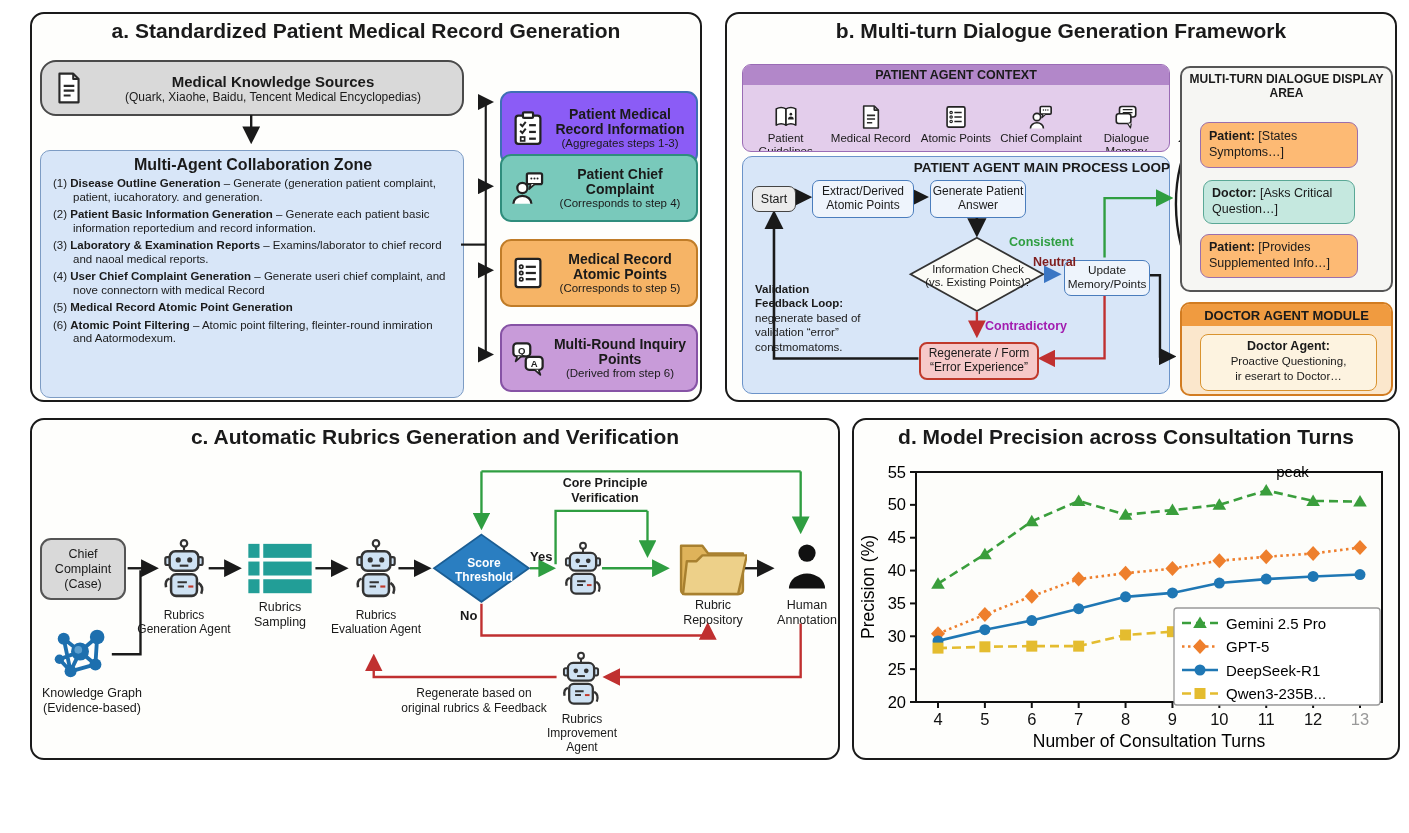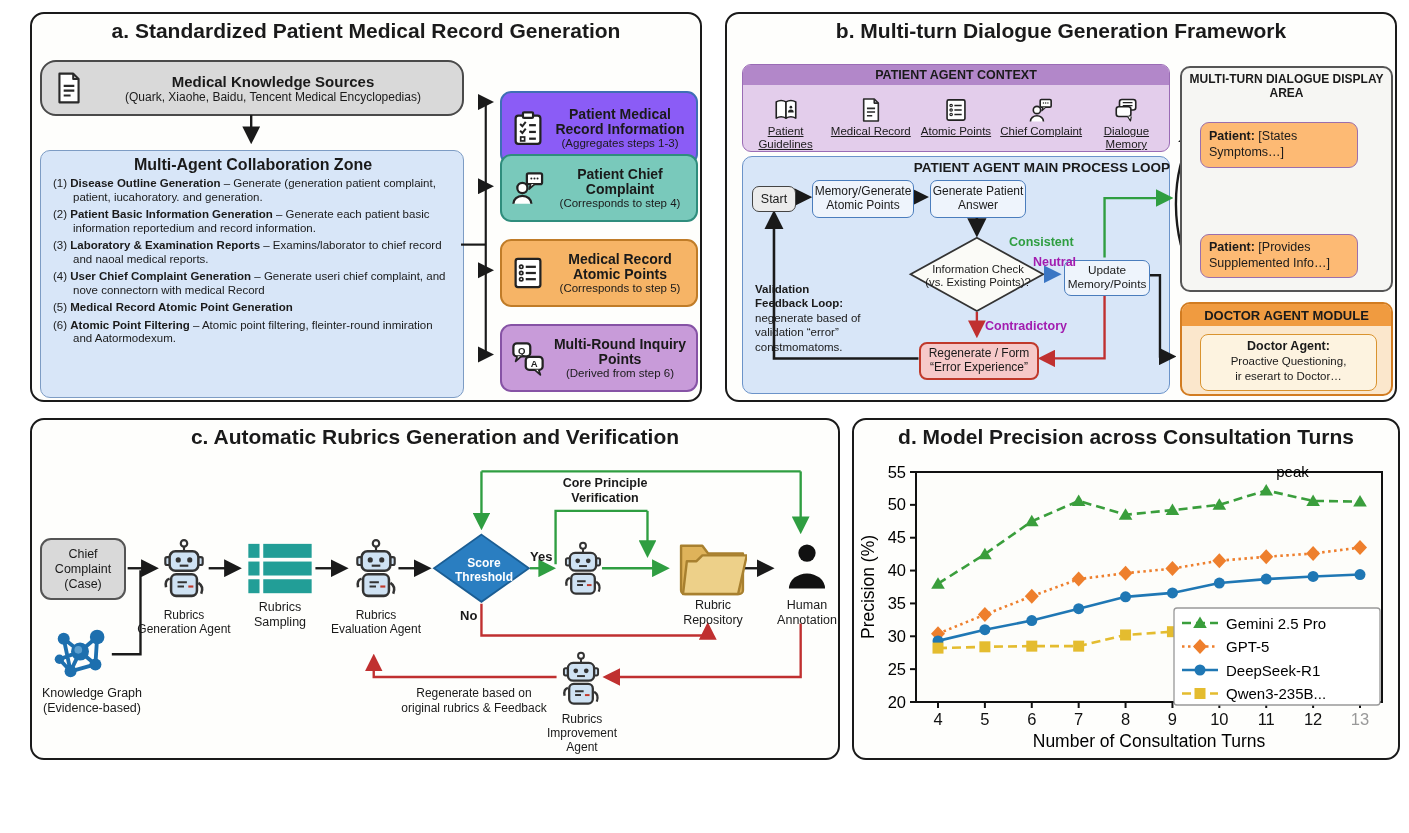--- a/index.html
+++ b/index.html
@@ -29,37 +29,37 @@
   .out-txt{flex:1;text-align:center;}
   .out-title{font-weight:bold;font-size:14px;line-height:1.08;}
   .out-sub{font-size:11.5px;}
   #out1{top:52px;height:74px;background:#8b5cf6;border-color:#3f6fb5;margin-top:25px;}
   #out2{top:140px;height:68px;background:#79c9bb;border-color:#2f8d7d;}
   #out3{top:225px;height:68px;background:#f6b466;border-color:#c07c28;}
   #out4{top:310px;height:68px;background:#c89bd9;border-color:#8653a5;}
   
   .ctx-box{left:15px;top:50px;width:428px;height:88px;background:#e3cdeb;border:1.5px solid #9a6cb5;border-radius:9px;overflow:hidden;}
   .ctx-header{height:20px;background:#b287c9;font-weight:bold;font-size:12.5px;display:flex;align-items:center;justify-content:center;}
-  .ctx-row{display:flex;justify-content:space-around;padding-top:12px;text-decoration:underline;}
+  .ctx-row{display:flex;justify-content:space-around;padding-top:19px;}
   .ctx-item{width:84px;text-align:center;font-size:11.5px;line-height:1.12;}
   .ctx-item .ic{display:block;width:26px;height:26px;margin:0 auto 2px auto;}
   .loop-box{left:15px;top:142px;width:428px;height:238px;background:#d8e6f8;border:1.5px solid #6b93c9;border-radius:10px;}
   .loop-header{left:15px;top:146px;width:428px;text-align:right;font-weight:bold;font-size:13.5px;}
   .node{border-radius:7px;font-size:12px;line-height:1.15;}
   .start{left:25px;top:172px;width:44px;height:26px;background:#ececec;border:1.8px solid #444;font-size:12.5px;}
   .bluebox{background:#eef4fc;border:1.6px solid #4a7dbd;}
   .extract{left:85px;top:166px;width:102px;height:38px;}
   .generate{left:203px;top:166px;width:96px;height:38px;}
   .checktxt{left:191px;top:249px;width:120px;text-align:center;font-size:11.3px;line-height:1.15;}
   .update{left:337px;top:246px;width:86px;height:36px;font-size:11.8px;}
   .regen{left:192px;top:328px;width:120px;height:38px;background:#f6c9c9;border:2px solid #c0392b;border-radius:8px;font-size:12px;}
   .valnote{left:28px;top:268px;width:132px;font-size:11.5px;line-height:1.25;}
   .flowlab{font-weight:bold;font-size:12.5px;}
   .lab-consistent{left:282px;top:221px;color:#2f9e41;}
-  .lab-neutral{left:306px;top:241px;color:#a21caf;}
+  .lab-neutral{left:306px;top:241px;color:#7f1d1d;}
   .lab-contradictory{left:258px;top:305px;color:#a21caf;}
   .disp-box{left:453px;top:52px;width:213px;height:226px;background:#f6f6f3;border:2px solid #555;border-radius:10px;}
   .disp-header{left:453px;top:58px;width:213px;text-align:center;font-weight:bold;font-size:12px;line-height:1.2;}
   .msg{border-radius:9px;font-size:12.5px;line-height:1.25;padding:4px 8px;display:flex;align-items:center;}
   .msg-p{background:#fdba74;border:1.5px solid #9b6fad;}
   .msg-d{background:#c5e8df;border:1.5px solid #5aa896;}
   #msg1{left:473px;top:108px;width:158px;height:46px;}
   #msg2{left:476px;top:166px;width:152px;height:44px;}
   #msg3{left:473px;top:220px;width:158px;height:44px;}
   .doc-box{left:453px;top:288px;width:213px;height:94px;background:#fbe7cc;border:2px solid #d27c21;border-radius:10px;overflow:hidden;}
@@ -254,21 +254,21 @@
     <path d="M380,246 V186 H446" stroke="#2f9e41" stroke-width="2.4" fill="none" marker-end="url(#pb-g)"></path>
     <path d="M251,301 V324" stroke="#c03030" stroke-width="2.4" fill="none" marker-end="url(#pb-r)"></path>
     <path d="M380,282 V348 H316" stroke="#c03030" stroke-width="2.4" fill="none" marker-end="url(#pb-r)"></path>
     <path d="M192,348 H46 V202" stroke="#1a1a1a" stroke-width="2.6" fill="none" marker-end="url(#pb-k)"></path>
     <path d="M423,264 H436 V346 H449" stroke="#1a1a1a" stroke-width="2.4" fill="none" marker-end="url(#pb-k)"></path>
     <path d="M471,266 C446,228 446,156 470,122" stroke="#1a1a1a" stroke-width="2.4" fill="none" marker-end="url(#pb-k)"></path>
     <path d="M633,124 C658,162 658,228 632,262" stroke="#1a1a1a" stroke-width="2.4" fill="none" marker-end="url(#pb-k)"></path>
   </svg>
 
   <div class="abs ctr node start">Start</div>
-  <div class="abs ctr node bluebox extract">Memory/Generate Atomic Points</div>
+  <div class="abs ctr node bluebox extract">Extract/Derived Atomic Points</div>
   <div class="abs ctr node bluebox generate">Generate Patient Answer</div>
   <div class="abs checktxt">
     <div>Information Check</div>
       <div>(vs. Existing Points)?</div>
   </div>
   <div class="abs ctr node bluebox update">Update Memory/Points</div>
   <div class="abs ctr node regen">
     <div style="width:100%;text-align:center;">
         <div>Regenerate / Form</div>
         <div>“Error Experience”</div>
@@ -279,20 +279,23 @@
     <span>negenerate based of validation “error” constmomatoms.</span>
   </div>
   <div class="abs flowlab lab-consistent">Consistent</div>
   <div class="abs flowlab lab-neutral">Neutral</div>
   <div class="abs flowlab lab-contradictory">Contradictory</div>
 
   <div class="abs disp-box"></div>
   <div class="abs disp-header">MULTI-TURN DIALOGUE DISPLAY AREA</div>
   <div class="abs msg msg-p" id="msg1">
       <span><b>Patient:</b><span> [States Symptoms…]</span></span>
+    </div>
+  <div class="abs msg msg-d" id="msg2">
+      <span><b>Doctor:</b><span> [Asks Critical Question…]</span></span>
     </div>
   <div class="abs msg msg-p" id="msg3">
       <span><b>Patient:</b><span> [Provides Supplemented Info…]</span></span>
     </div>
 
   <div class="abs doc-box">
     <div class="doc-header">DOCTOR AGENT MODULE</div>
     <div class="doc-inner">
       <b>Doctor Agent:</b><br>
       <span>Proactive Questioning,</span><br>

